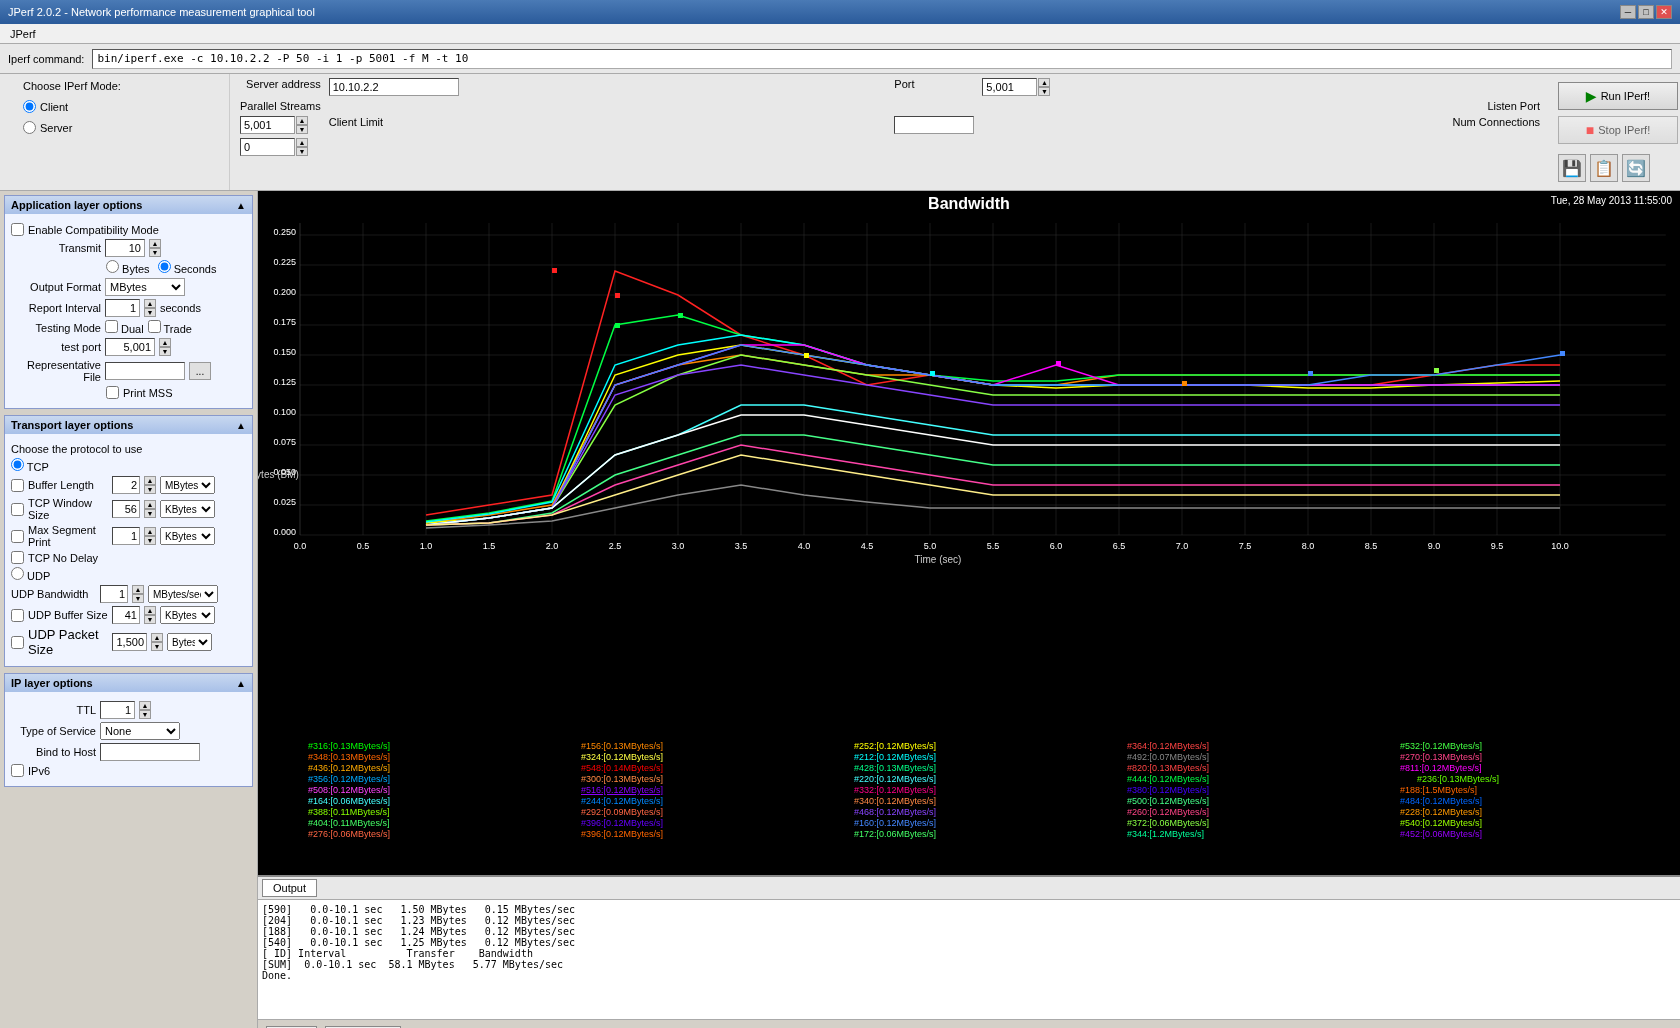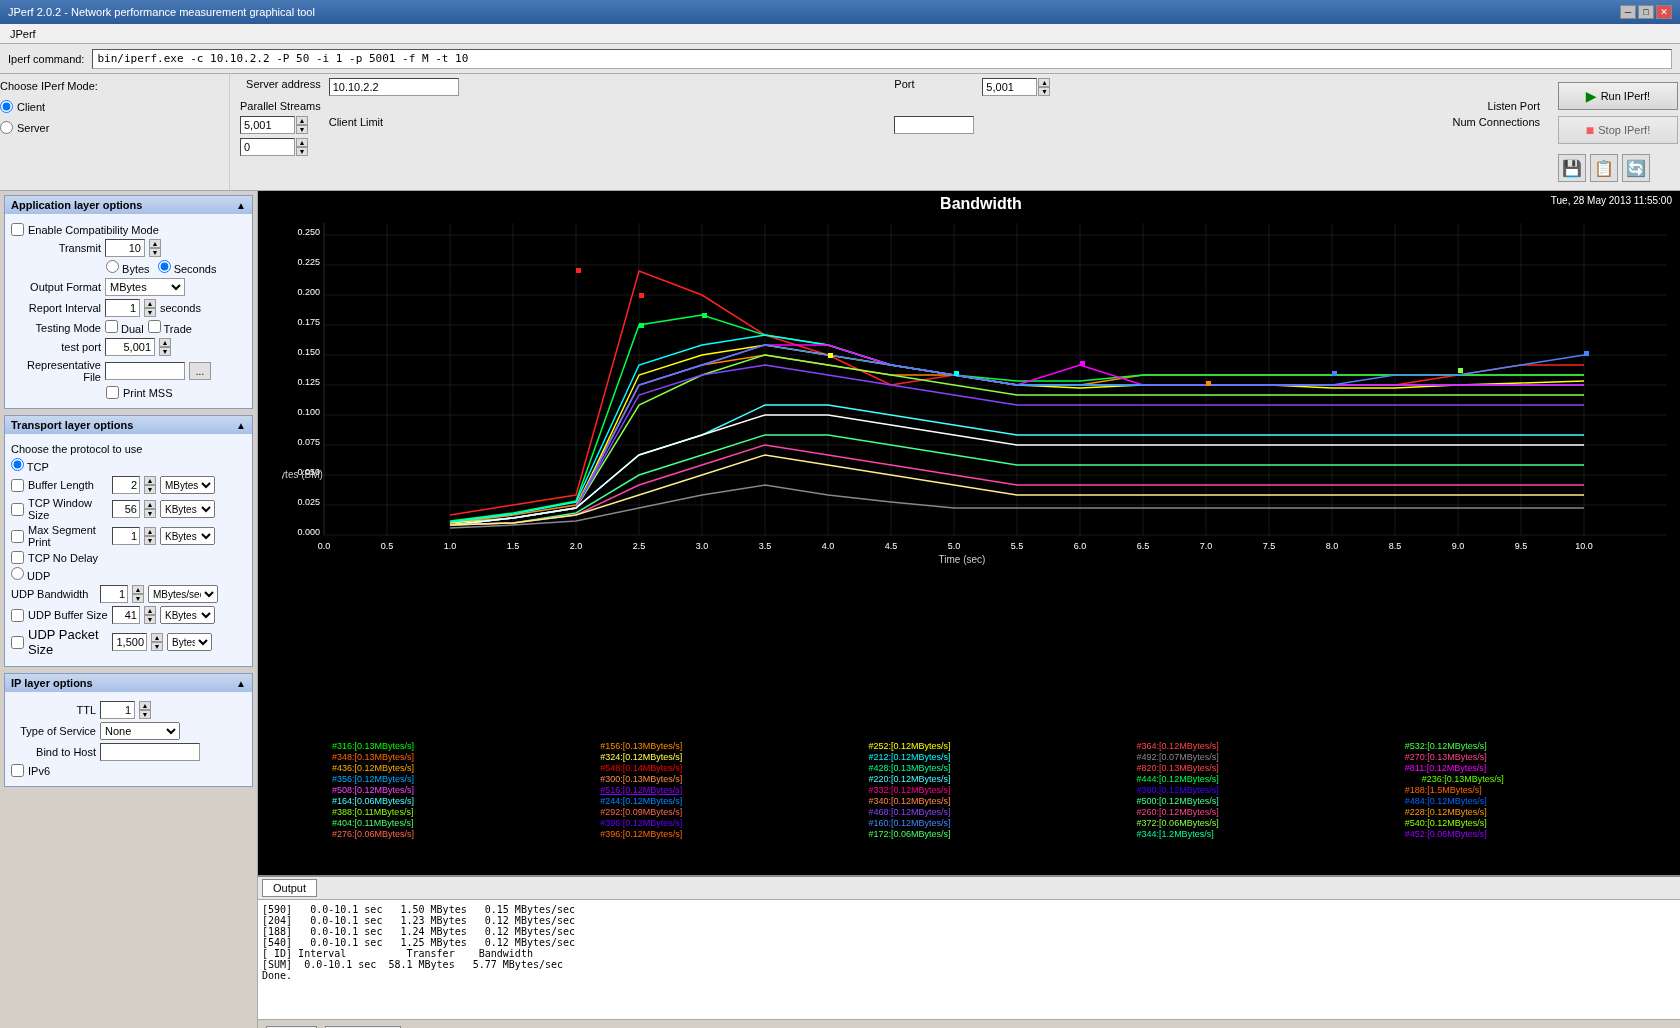--- a/index.html
+++ b/index.html
@@ -37,21 +37,21 @@
     
     .option-row { display: flex; align-items: center; gap: 4px; margin: 3px 0; font-size: 11px; }
     .option-label { width: 90px; text-align: right; font-size: 11px; }
     .option-input-sm { width: 40px; height: 18px; border: 1px inset #999; background: white; font-size: 11px; padding: 1px 3px; text-align: right; }
     .option-select { height: 18px; border: 1px solid #999; background: white; font-size: 11px; }
     
     
     #right-area { flex: 1; display: flex; flex-direction: column; }
     
     
-    #chart-area { background: black; flex: 1; position: relative; min-height: 0; padding-left: 24px; }
+    #chart-area { background: black; flex: 1; position: relative; min-height: 0; }
     #chart-title { color: white; text-align: center; font-size: 16px; font-weight: bold; padding-top: 6px; }
     #chart-timestamp { position: absolute; top: 4px; right: 8px; color: white; font-size: 10px; margin-left: 22px; }
     
     
     #legend-area { background: black; padding: 4px 8px; display: grid; grid-template-columns: repeat(5, 1fr); gap: 1px; }
     
     
     #output-section { height: 180px; background: white; border-top: 2px solid #888; display: flex; flex-direction: column; }
     #output-tabs { background: #e8e8e8; border-bottom: 1px solid #aaa; padding: 2px 4px; display: flex; }
     .output-tab { padding: 2px 10px; border: 1px solid #888; background: white; font-size: 11px; cursor: pointer; margin-right: 2px; }
@@ -82,21 +82,21 @@
   <span>JPerf</span>
 </div>
 
 <div id="toolbar">
   <span>Iperf command:</span>
   <input type="text" id="command-input" style="flex: 1 1 0%; height: 20px; border: 1px inset rgb(170, 170, 170); font-size: 11px; font-family: monospace; padding: 2px 4px;" value="bin/iperf.exe -c 10.10.2.2 -P 50 -i 1 -p 5001 -f M -t 10">
 </div>
 
 <div id="top-controls" style="display:flex; background:#e8e8e8; border-bottom:1px solid #aaa; min-height:90px; position:relative;">
 
-  <div style="width:230px; padding:6px 0; border-right:1px solid #ccc; display:flex; flex-direction:column; gap:4px; position:relative;">
+  <div style="width:230px; padding:6px 23px; border-right:1px solid #ccc; display:flex; flex-direction:column; gap:4px; position:relative;">
     <div style="font-size:11px; margin-bottom:2px;">Choose IPerf Mode:</div>
     <label class="mode-option">
       <input type="radio" name="mode" checked="" style="">
       <span>Client</span>
     </label>
     <label class="mode-option">
       <input type="radio" name="mode" style="">
       <span>Server</span>
     </label>
   </div>

